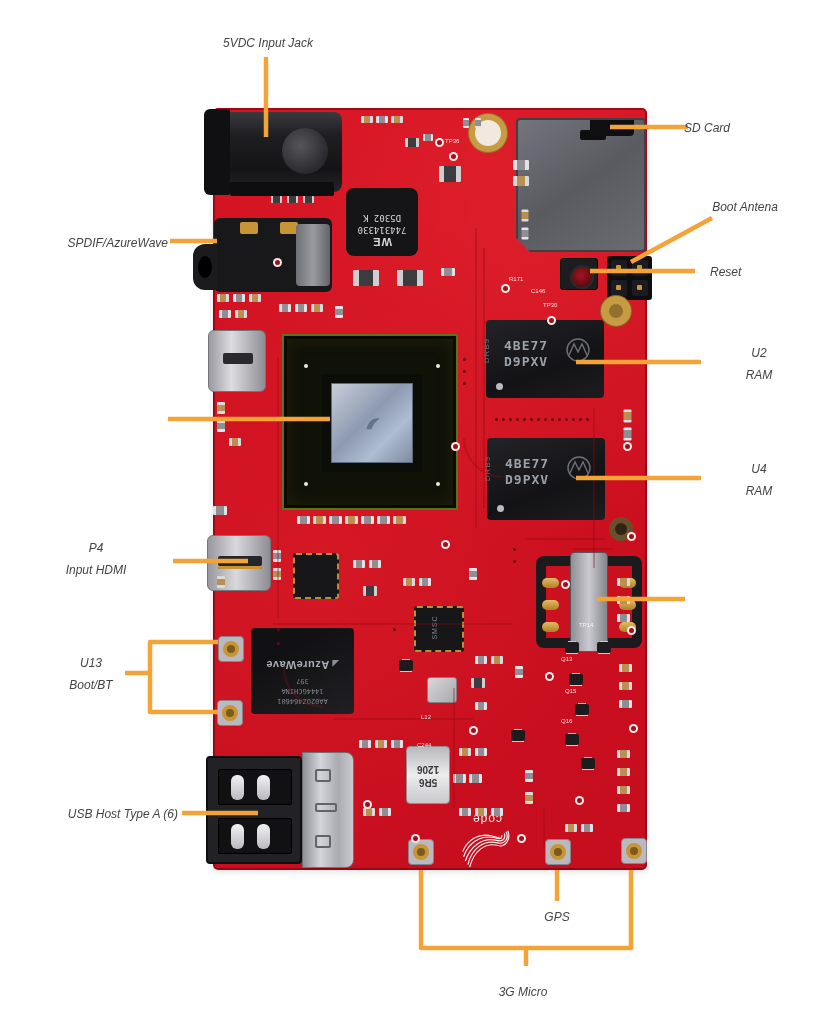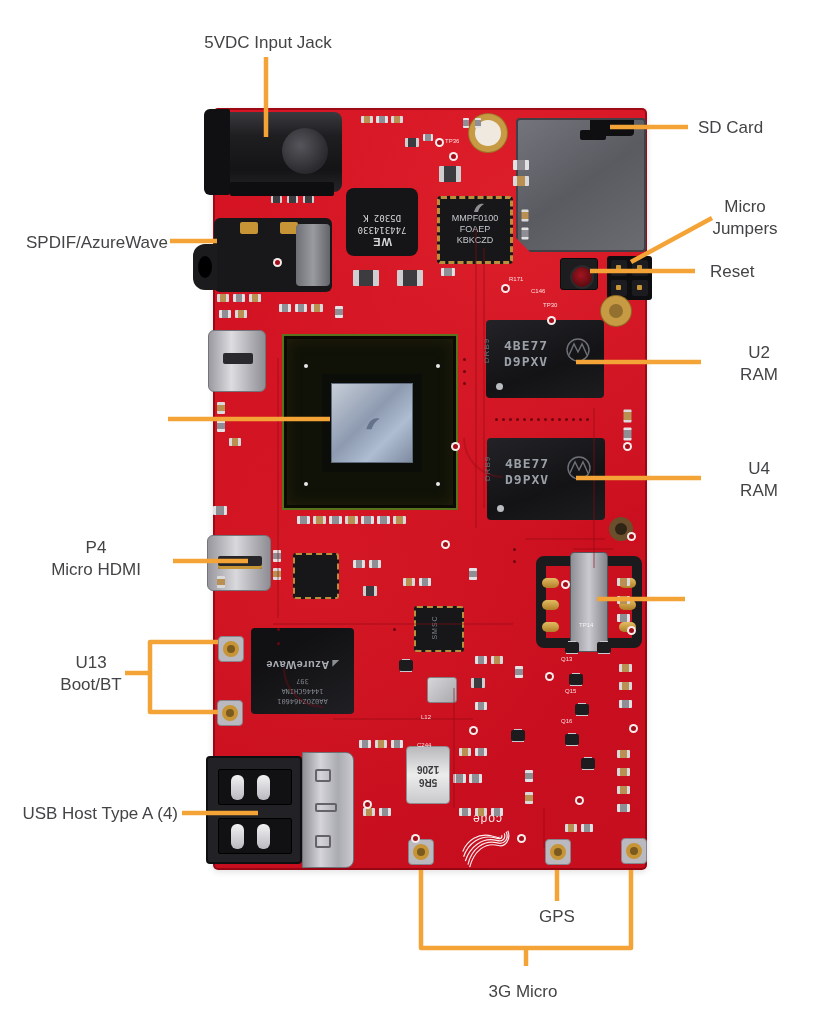--- a/index.html
+++ b/index.html
@@ -126,25 +126,25 @@
   .usb .shell i:nth-child(3){top:82px;width:16px;height:13px;}
   .pind{left:193px;top:638px;width:44px;height:58px;border:1px solid #8e8e92;border-radius:4px;
     background:linear-gradient(180deg,#c9c9cc,#ececec 50%,#b9b9bd);transform:rotate(180deg);
     color:#3a3a3e;text-align:center;}
   .pind .mark{position:static;display:block;margin-top:14px;font-weight:bold;font-size:10px;line-height:13px;white-space:pre-line;}
   .codelogo{left:242px;top:698px;width:64px;height:66px;transform:rotate(180deg);text-align:center;color:#fff;}
   .codelogo .swirl{position:static;display:block;margin:0 auto;}
   .codelogo .txt{position:static;display:block;font-size:12px;letter-spacing:1px;opacity:.9;}
   
   .callouts-svg{position:absolute;left:0;top:0;pointer-events:none;}
-  .callout{position:absolute;color:#434445;font-size:17px;line-height:22px;white-space:pre-line;}
+  .callout{position:absolute;color:#434445;font-size:12px;line-height:22px;white-space:pre-line;font-style:italic;}
   .c-center{transform:translateX(-50%);text-align:center;}
   .c-right{text-align:right;}
   .lbl-power{left:268px;top:32px;}
-  .lbl-sd{left:698px;top:117px;}
+  .lbl-sd{left:684px;top:117px;}
   .lbl-boot{left:745px;top:196px;}
   .lbl-reset{left:710px;top:261px;}
   .lbl-u2{left:759px;top:342px;}
   .lbl-u4{left:759px;top:458px;}
   .lbl-sim{left:757px;top:578px;}
   .lbl-spdif{right:645px;top:232px;}
   .lbl-u1{left:100px;top:392px;width:170px;}
   .lbl-p4{left:96px;top:537px;}
   .lbl-u13{left:91px;top:652px;}
   .lbl-usb{right:635px;top:803px;}
@@ -169,28 +169,20 @@
     </div>
 
     <div class="microusb"></div>
 
     <div class="we-inductor">
       <span class="brand">WE</span>
       <span class="mark">744314330
 D5302 K</span>
     </div>
 
-    <div class="pmic">
-      <svg class="fsl" width="12" height="12" viewBox="0 0 12 12">
-        <path d="M1 10 C3 3 7 1 11 2 C8 4 6 6 5 10 Z" fill="#cfd3d7" opacity=".8"></path>
-      </svg>
-      <span class="mark">MMPF0100
-FOAEP
-KBKCZD</span>
-    </div>
 
     <div class="sdslot"></div>
 
     <div class="resetbtn"></div>
 
     <div class="jumpers">
         <i></i>
         <i></i>
         <i></i>
         <i></i>
@@ -473,27 +465,27 @@
       <line x1="125" y1="673" x2="152" y2="673"></line>
       <line x1="182" y1="813" x2="258" y2="813"></line>
       <line x1="557" y1="870" x2="557" y2="901"></line>
       <path d="M421 870 V948 H631 V870"></path>
       <line x1="526" y1="948" x2="526" y2="966"></line>
     </g>
   </svg>
 
   <div class="callout c-center lbl-power">5VDC Input Jack</div>
   <div class="callout lbl-sd">SD Card</div>
-  <div class="callout c-center lbl-boot">Micro Jumpers</div>
+  <div class="callout c-center lbl-boot">Boot Antena</div>
   <div class="callout lbl-reset">Reset</div>
   <div class="callout c-center lbl-u2">U2
 RAM</div>
   <div class="callout c-center lbl-u4">U4
 RAM</div>
   <div class="callout c-right lbl-spdif">SPDIF/AzureWave</div>
   <div class="callout c-center lbl-p4">P4
-Micro HDMI</div>
+Input HDMI</div>
   <div class="callout c-center lbl-u13">U13
 Boot/BT</div>
-  <div class="callout c-right lbl-usb">USB Host Type A (4)</div>
+  <div class="callout c-right lbl-usb">USB Host Type A (6)</div>
   <div class="callout c-center lbl-gps">GPS</div>
   <div class="callout c-center lbl-3g">3G Micro</div>
 </div>
 
 </body></html>

